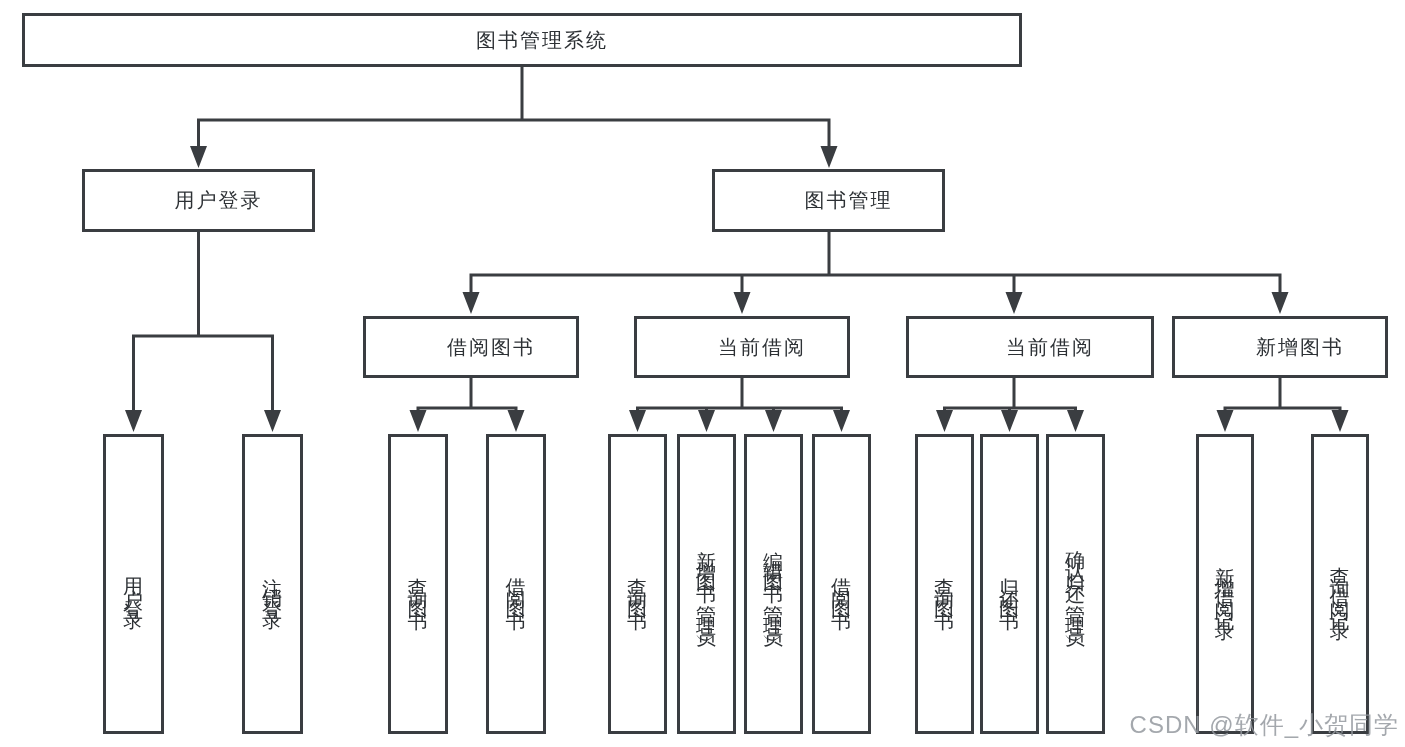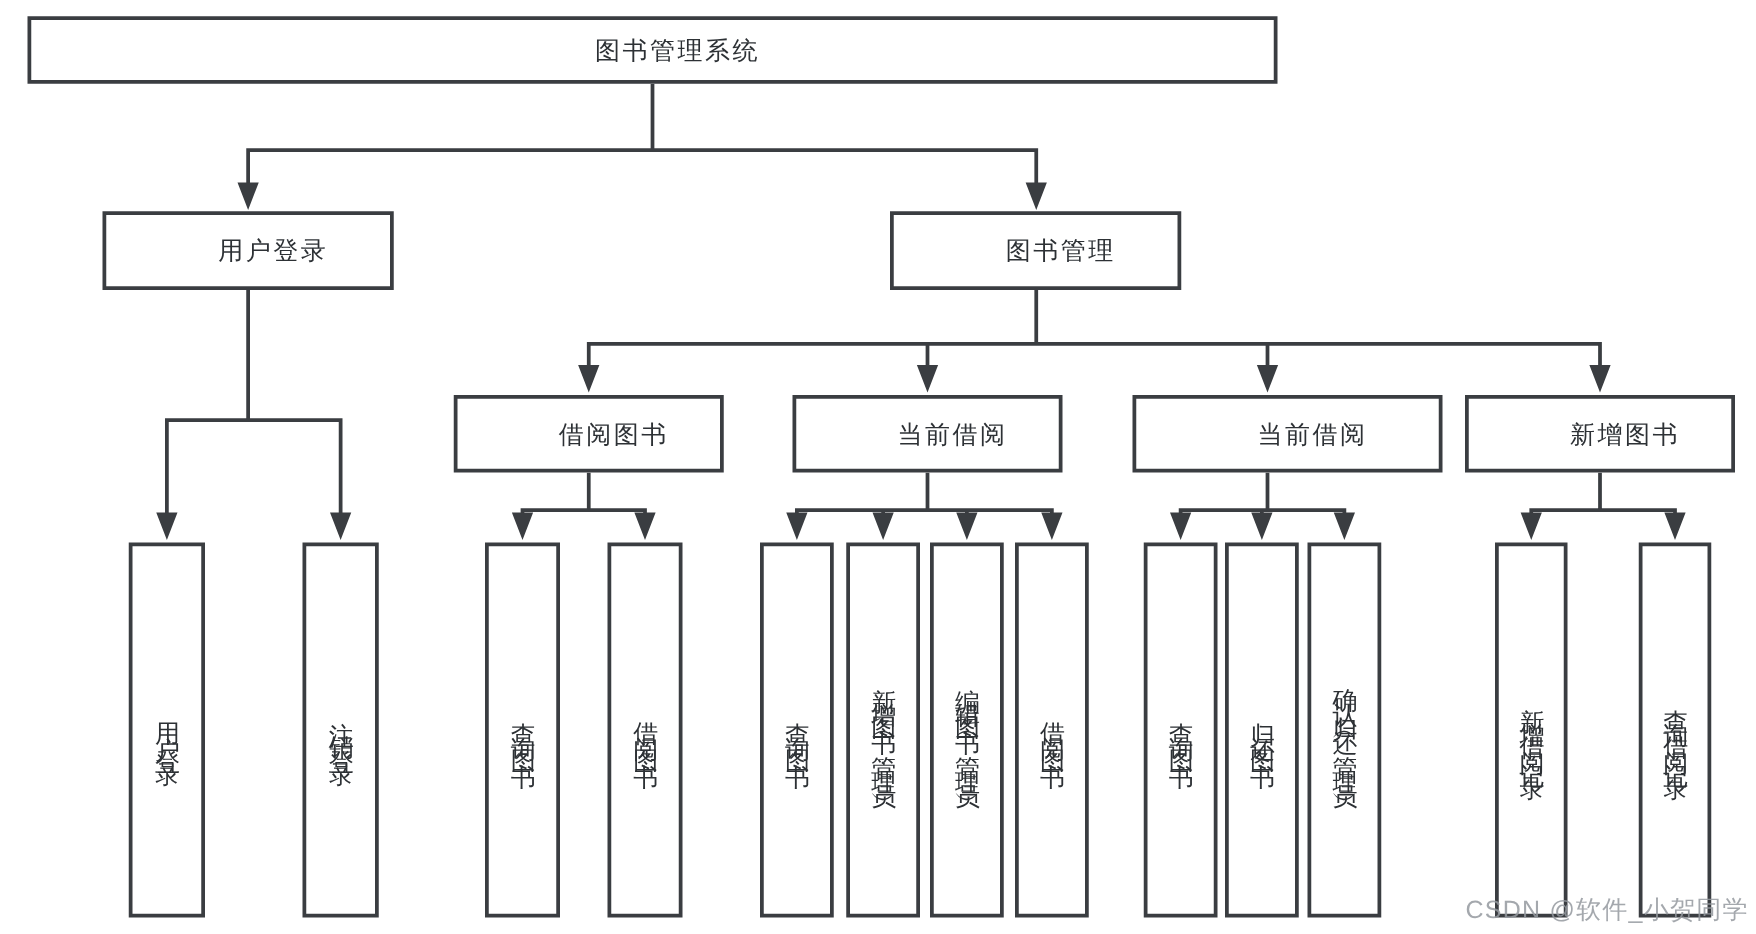--- a/index.html
+++ b/index.html
@@ -26,21 +26,21 @@
     writing-mode:vertical-rl;
     text-orientation:mixed;
     font-size:20px;
     letter-spacing:11px;
     line-height:1;
     color:#2d3135;
   }
   .watermark {
     position:absolute;
     right:6px; bottom:6px;
-    font-size:20px;
+    font-size:24px;
     letter-spacing:1px;
     color:rgba(148,153,159,0.85);
     white-space:nowrap;
     z-index:5;
   }
 </style>
 </head>
 <body>
 
 <div class="canvas">

